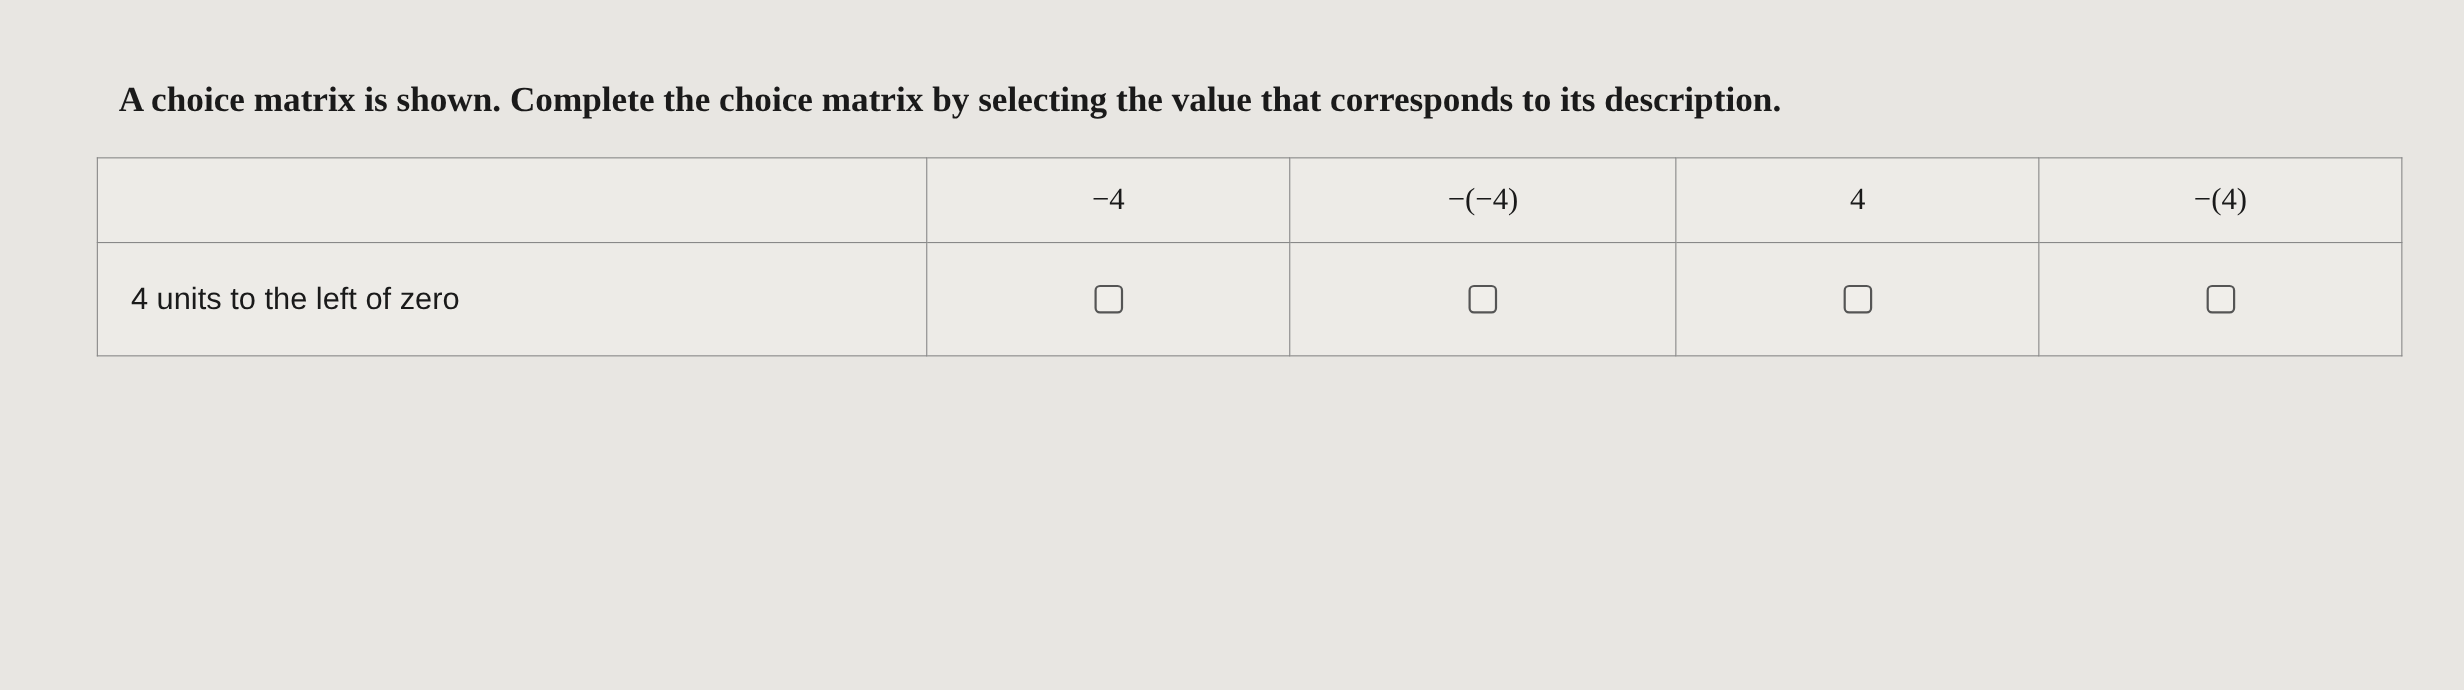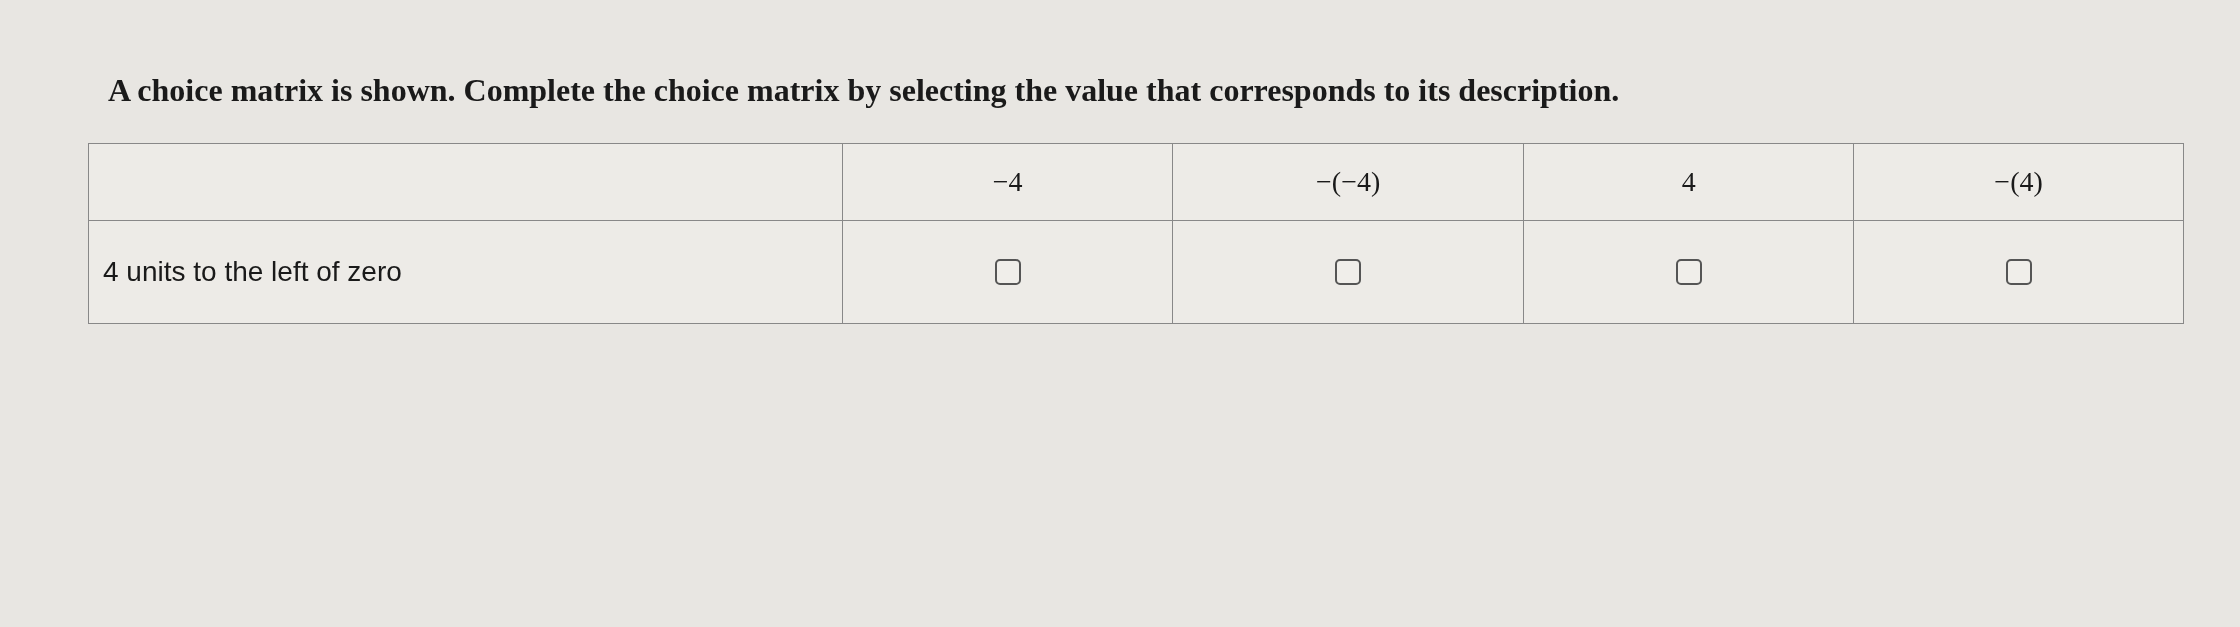--- a/index.html
+++ b/index.html
@@ -37,21 +37,21 @@
       font-weight: normal;
       font-family: 'Times New Roman', serif;
     }
     .choice-matrix th.empty-header {
       width: 36%;
     }
     .choice-matrix td.desc-cell {
       text-align: left;
       font-family: Verdana, Geneva, sans-serif;
       font-size: 28px;
-      padding-left: 14px;
+      padding-left: 30px;
     }
     .checkbox {
       display: inline-block;
       width: 26px;
       height: 26px;
       border: 2px solid #555;
       border-radius: 5px;
       background: #f0eeea;
       vertical-align: middle;
       cursor: pointer;

